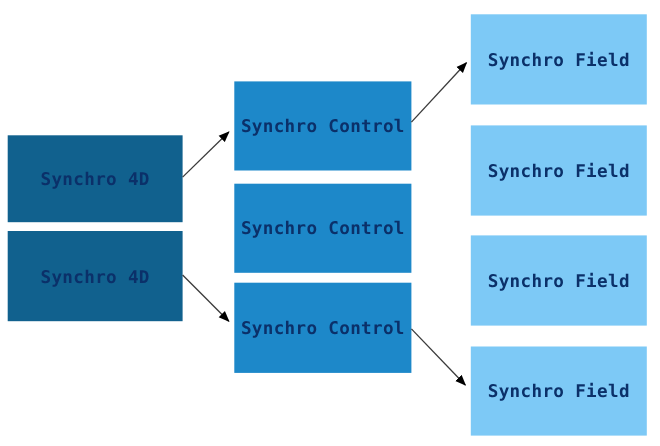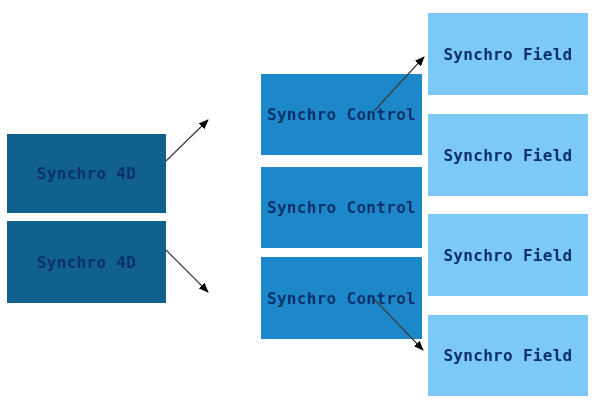--- a/index.html
+++ b/index.html
@@ -15,22 +15,22 @@
     position: absolute;
     display: flex;
     align-items: center;
     justify-content: center;
     font-weight: bold;
     font-size: 16px;
     letter-spacing: 0.3px;
     color: #0b3069;
     text-align: center;
   }
-  .node-4d      { background: #11618e; margin-top: 11px; }
-  .node-control { background: #1d88c9; margin-left: 48px; }
+  .node-4d      { background: #11618e; }
+  .node-control { background: #1d88c9; }
   .node-field   { background: #7dc9f6; }
 
   
   .n-l1 { left: 7px;   top: 123px; width: 159px; height: 79px; }
   .n-l2 { left: 7px;   top: 210px; width: 159px; height: 82px; }
   
   .n-c1 { left: 213px; top: 74px;  width: 161px; height: 81px; }
   .n-c2 { left: 213px; top: 167px; width: 161px; height: 81px; }
   .n-c3 { left: 213px; top: 257px; width: 161px; height: 82px; }
   

